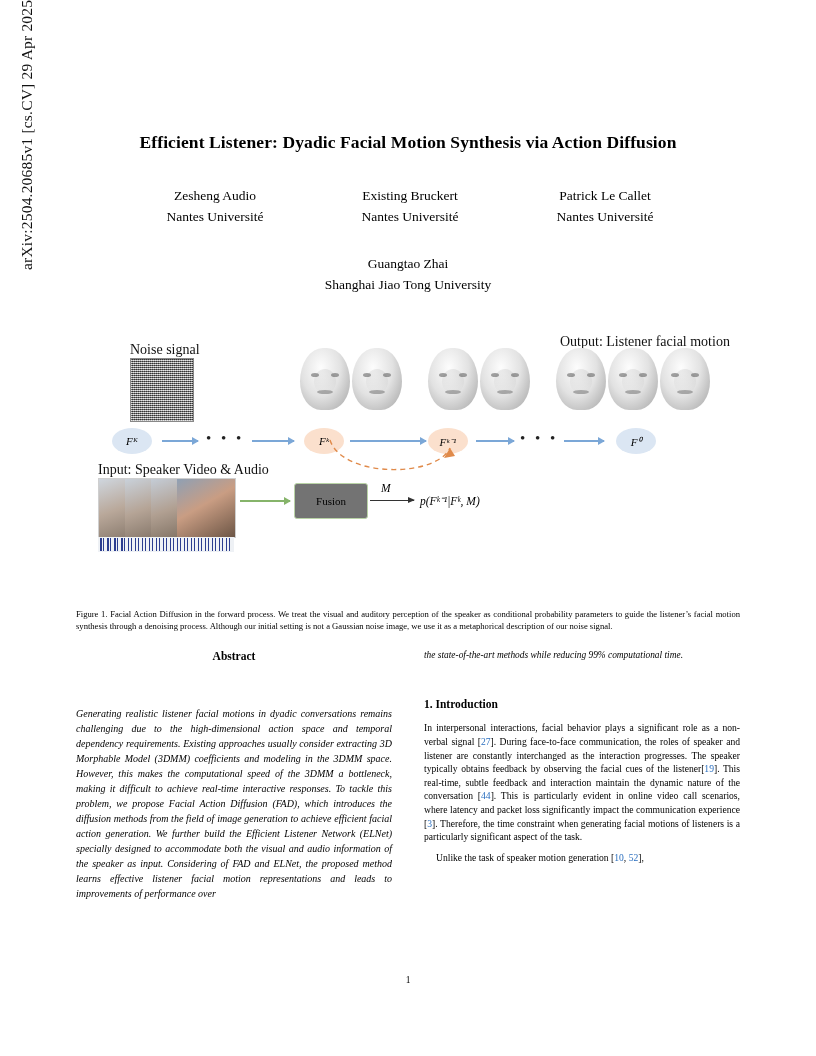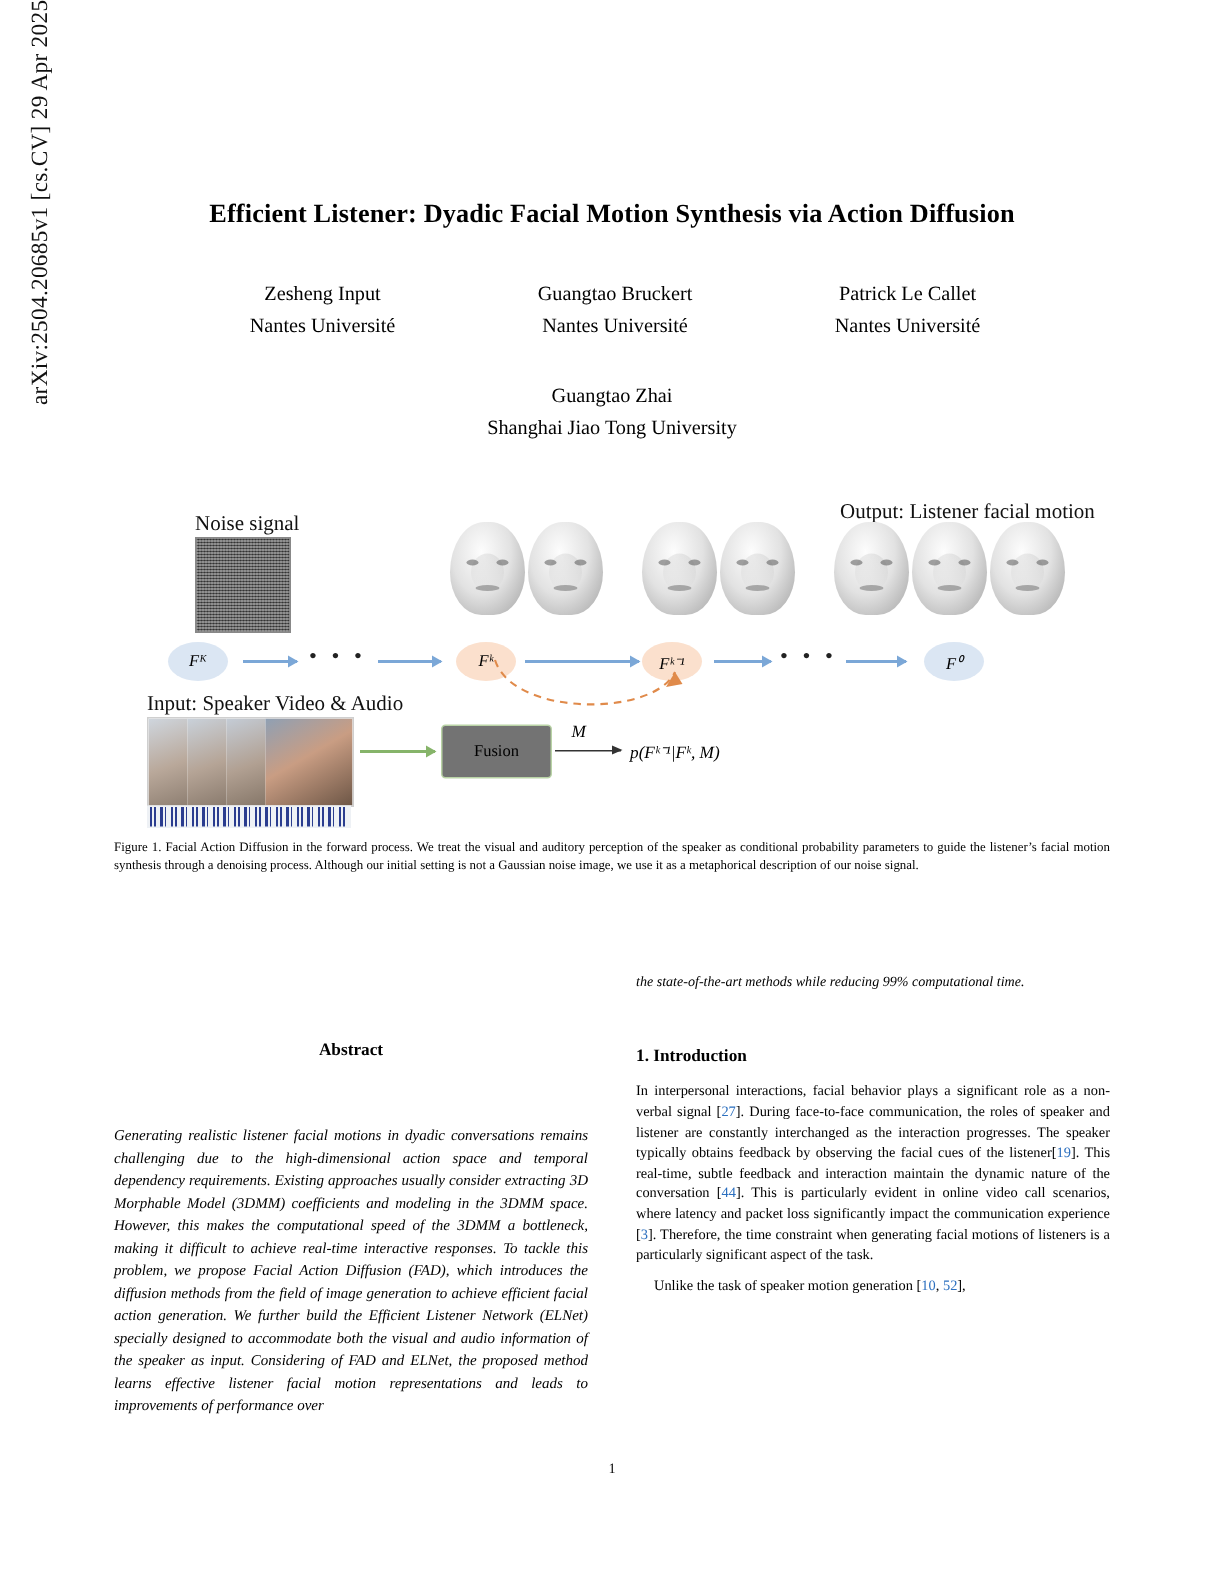--- a/index.html
+++ b/index.html
@@ -222,21 +222,21 @@
     position: absolute;
     font-family: "Liberation Serif", serif;
     font-style: italic;
     font-size: 11.5px;
   }
 
   
   .caption {
     position: absolute;
     left: 76px;
-    top: 558px;
+    top: 608px;
     width: 664px;
     font-size: 8.6px;
     line-height: 1.45;
     text-align: justify;
   }
 
   
   .col {
     position: absolute;
     top: 648px;
@@ -246,21 +246,20 @@
     text-align: justify;
   }
   .col-left { left: 76px; }
   .col-right { left: 424px; }
 
   .abstract-head {
     text-align: center;
     font-size: 11.5px;
     font-weight: bold;
     margin-bottom: 16px;
-    margin-top: 44px;
   }
   .abstract-body {
     font-style: italic;
     font-size: 10px;
     line-height: 1.5;
     margin-top: 42px;
   }
   .sec-head {
     font-size: 11.5px;
     font-weight: bold;
@@ -282,25 +281,25 @@
 <body>
 
 <div class="page">
 
   <div class="arxiv-stamp">arXiv:2504.20685v1  [cs.CV]  29 Apr 2025</div>
 
   <div class="title">Efficient Listener: Dyadic Facial Motion Synthesis via Action Diffusion</div>
 
   <div class="authors">
     <div class="author-col">
-      <span>Zesheng Input</span>
+      <span>Zesheng Audio</span>
       <span class="aff">Nantes Université</span>
     </div>
     <div class="author-col">
-      <span>Guangtao Bruckert</span>
+      <span>Existing Bruckert</span>
       <span class="aff">Nantes Université</span>
     </div>
     <div class="author-col">
       <span>Patrick Le Callet</span>
       <span class="aff">Nantes Université</span>
     </div>
   </div>
 
   <div class="author-single">
     <div>Guangtao Zhai</div>

